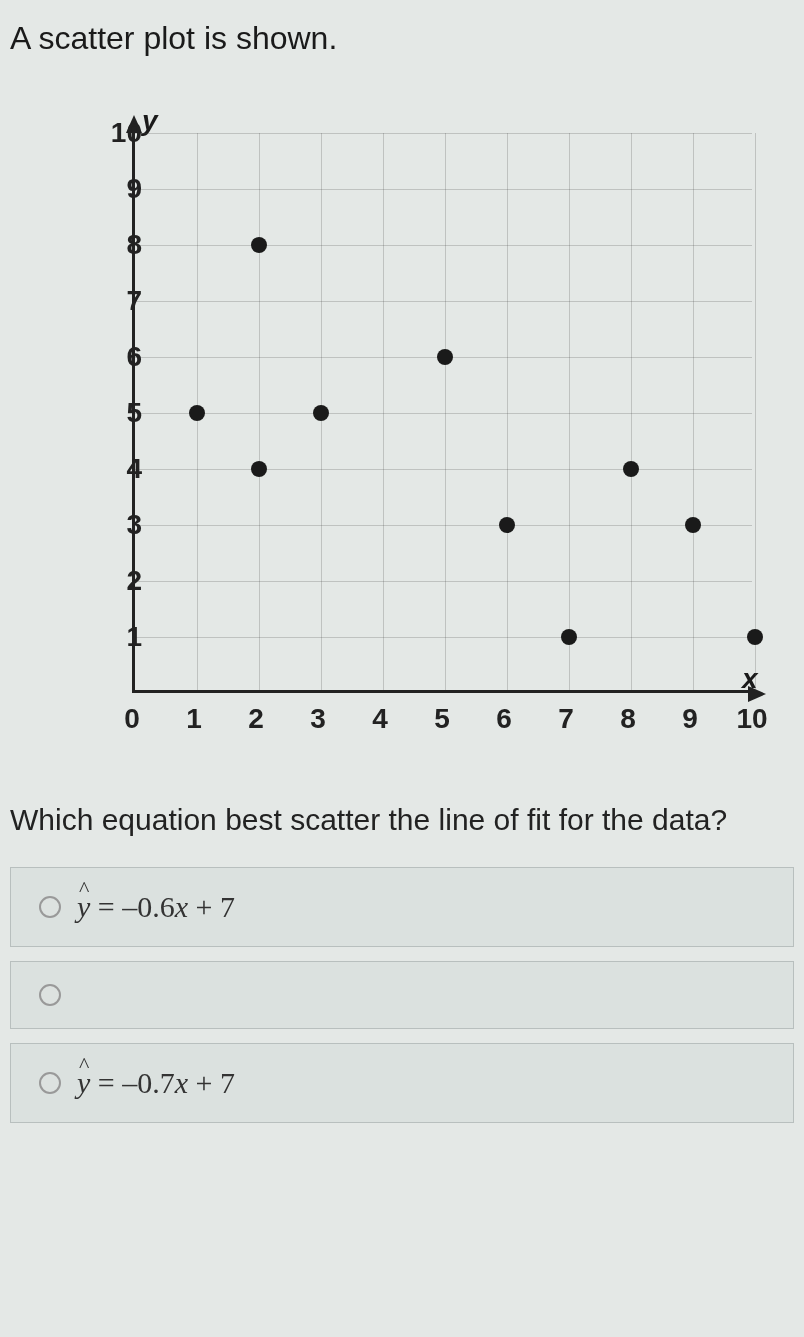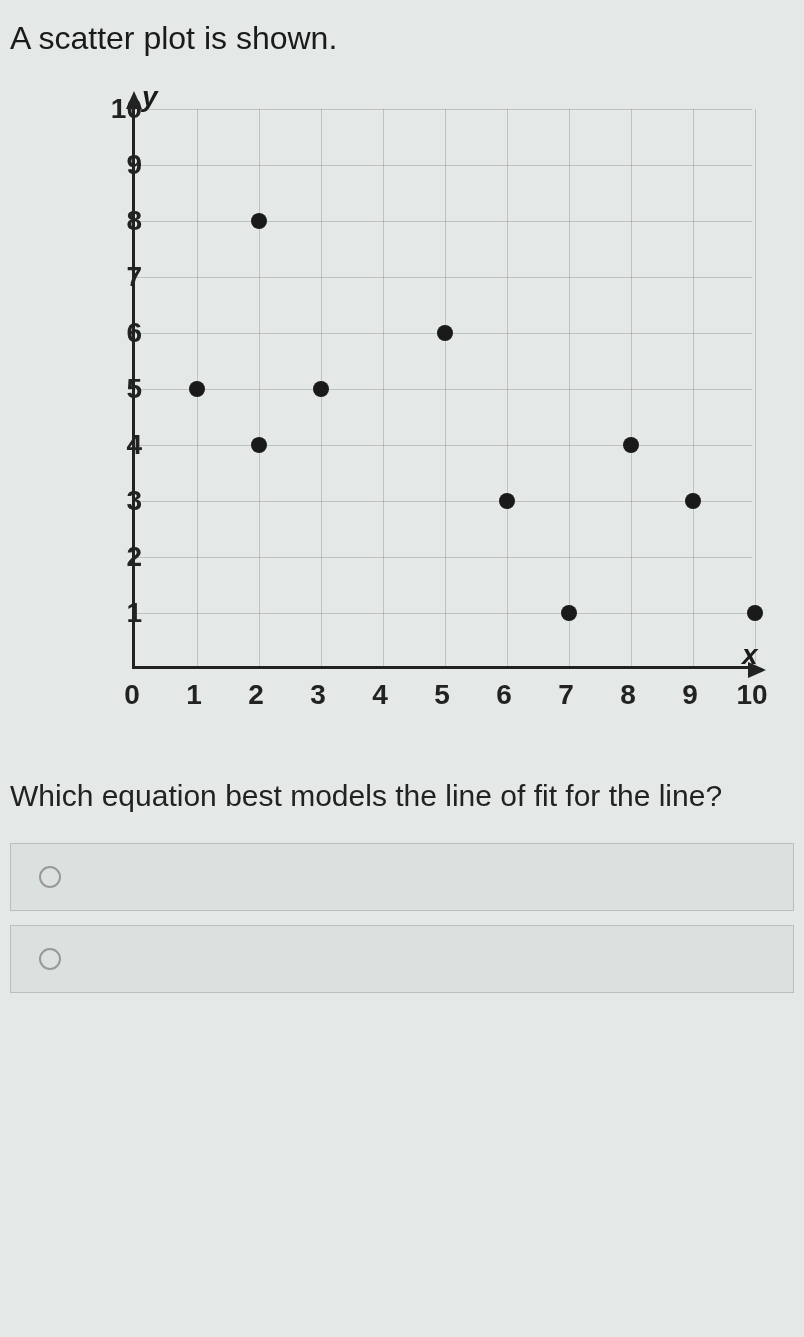--- a/index.html
+++ b/index.html
@@ -7,21 +7,21 @@
     font-family: Arial, Helvetica, sans-serif;
     background: #e4e8e6;
     width: 804px;
     height: 1337px;
     padding: 20px 10px;
     color: #1a1a1a;
   }
   .prompt {
     font-size: 32px;
     font-weight: 400;
-    margin-bottom: 32px;
+    margin-bottom: 56px;
     color: #1a1a1a;
   }
   .chart-wrap {
     width: 740px;
     height: 640px;
     margin: 0 auto 50px auto;
     position: relative;
   }
   .plot-area {
     position: absolute;
@@ -202,22 +202,27 @@
     <div class="x-tick" style="left: 286px;">3</div>
     <div class="x-tick" style="left: 348px;">4</div>
     <div class="x-tick" style="left: 410px;">5</div>
     <div class="x-tick" style="left: 472px;">6</div>
     <div class="x-tick" style="left: 534px;">7</div>
     <div class="x-tick" style="left: 596px;">8</div>
     <div class="x-tick" style="left: 658px;">9</div>
     <div class="x-tick" style="left: 720px;">10</div>
   </div>
 
-<div class="question">Which equation best models the line of fit for the line?</div>
+<div class="question">Which equation best scatter the line of fit for the data?</div>
 
 <div id="options">
     <div class="option">
       <div class="radio"></div>
+      <span class="eq"><span class="yhat">y</span> = –0.6<span class="ital">x</span> + 7</span>
     </div>
     <div class="option">
       <div class="radio"></div>
     </div>
+    <div class="option">
+      <div class="radio"></div>
+      <span class="eq"><span class="yhat">y</span> = –0.7<span class="ital">x</span> + 7</span>
+    </div>
   </div>
 
 </body></html>

